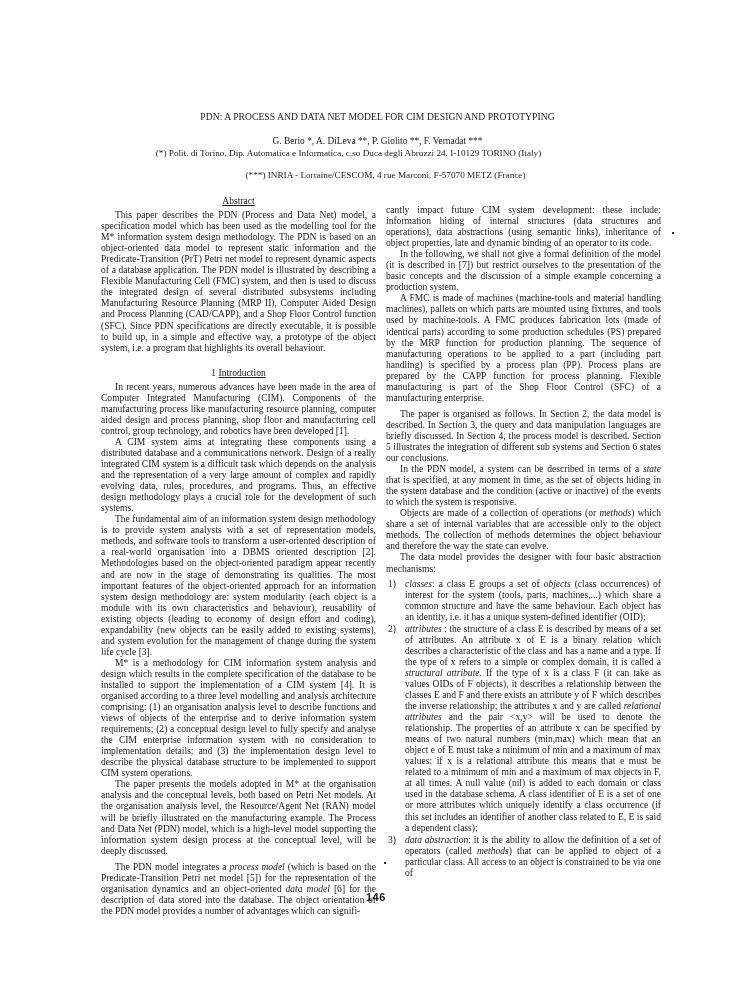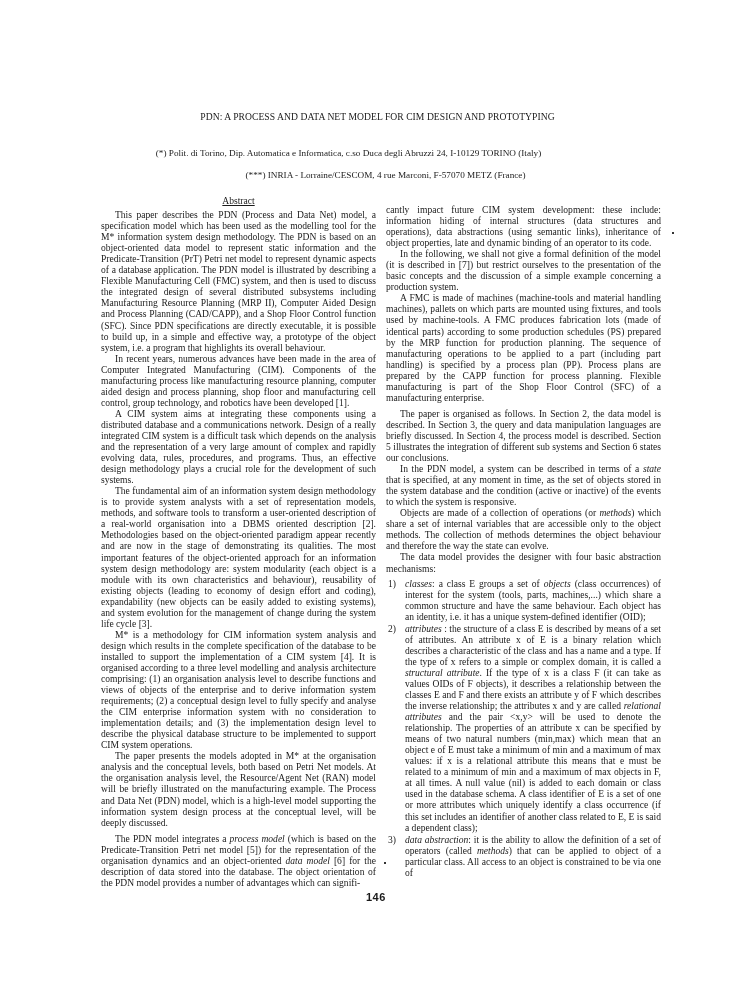--- a/index.html
+++ b/index.html
@@ -28,46 +28,50 @@
   .pageno { position: absolute; top: 891px; left: 366px; font-family: "Liberation Sans", "DejaVu Sans", sans-serif;
             font-weight: bold; font-size: 11px; letter-spacing: 0.5px; }
   .dot { position: absolute; width: 2px; height: 2px; background: #333; }
 </style>
 </head>
 <body>
 
 <div class="page">
 
   <div class="title">PDN: A PROCESS AND DATA NET MODEL FOR CIM DESIGN AND PROTOTYPING</div>
+  <div class="authors">G. Berio *, A. DiLeva **, P. Giolito **, F. Vernadat ***</div>
   <div class="affil a1">(*) Polit. di Torino, Dip. Automatica e Informatica, c.so Duca degli Abruzzi 24, I-10129 TORINO (Italy)</div>
   <div class="affil a3">(***) INRIA - Lorraine/CESCOM, 4 rue Marconi, F-57070 METZ (France)</div>
 
   <div class="col left">
     <div class="sec" style="margin-top:0;">
       <u>Abstract</u>
     </div>
     <p>This paper describes the PDN (Process and Data Net) model, a specification model which has been used as the modelling tool for the M* information system design methodology. The PDN is based on an object-oriented data model to represent static information and the Predicate-Transition (PrT) Petri net model to represent dynamic aspects of a database application. The PDN model is illustrated by describing a Flexible Manufacturing Cell (FMC) system, and then is used to discuss the integrated design of several distributed subsystems including Manufacturing Resource Planning (MRP II), Computer Aided Design and Process Planning (CAD/CAPP), and a Shop Floor Control function (SFC). Since PDN specifications are directly executable, it is possible to build up, in a simple and effective way, a prototype of the object system, i.e. a program that highlights its overall behaviour.</p>
 
+    <div class="sec" style="margin-top:14px;">
+      <span>1</span> <u>Introduction</u>
+    </div>
     <p>In recent years, numerous advances have been made in the area of Computer Integrated Manufacturing (CIM). Components of the manufacturing process like manufacturing resource planning, computer aided design and process planning, shop floor and manufacturing cell control, group technology, and robotics have been developed [1].</p>
     <p>A CIM system aims at integrating these components using a distributed database and a communications network. Design of a really integrated CIM system is a difficult task which depends on the analysis and the representation of a very large amount of complex and rapidly evolving data, rules, procedures, and programs. Thus, an effective design methodology plays a crucial role for the development of such systems.</p>
     <p>The fundamental aim of an information system design methodology is to provide system analysts with a set of representation models, methods, and software tools to transform a user-oriented description of a real-world organisation into a DBMS oriented description [2]. Methodologies based on the object-oriented paradigm appear recently and are now in the stage of demonstrating its qualities. The most important features of the object-oriented approach for an information system design methodology are: system modularity (each object is a module with its own characteristics and behaviour), reusability of existing objects (leading to economy of design effort and coding), expandability (new objects can be easily added to existing systems), and system evolution for the management of change during the system life cycle [3].</p>
     <p>M* is a methodology for CIM information system analysis and design which results in the complete specification of the database to be installed to support the implementation of a CIM system [4]. It is organised according to a three level modelling and analysis architecture comprising: (1) an organisation analysis level to describe functions and views of objects of the enterprise and to derive information system requirements; (2) a conceptual design level to fully specify and analyse the CIM enterprise information system with no consideration to implementation details; and (3) the implementation design level to describe the physical database structure to be implemented to support CIM system operations.</p>
     <p>The paper presents the models adopted in M* at the organisation analysis and the conceptual levels, both based on Petri Net models. At the organisation analysis level, the Resource/Agent Net (RAN) model will be briefly illustrated on the manufacturing example. The Process and Data Net (PDN) model, which is a high-level model supporting the information system design process at the conceptual level, will be deeply discussed.</p>
     <div class="gap"></div>
     <p><span>The PDN model integrates a </span><i>process model</i><span> (which is based on the Predicate-Transition Petri net model [5]) for the representation of the organisation dynamics and an object-oriented </span><i>data model</i><span> [6] for the description of data stored into the database. The object orientation of the PDN model provides a number of advantages which can signifi-</span></p>
   </div>
 
   <div class="col right">
     <p class="noind">cantly impact future CIM system development: these include: information hiding of internal structures (data structures and operations), data abstractions (using semantic links), inheritance of object properties, late and dynamic binding of an operator to its code.</p>
     <p>In the following, we shall not give a formal definition of the model (it is described in [7]) but restrict ourselves to the presentation of the basic concepts and the discussion of a simple example concerning a production system.</p>
     <p>A FMC is made of machines (machine-tools and material handling machines), pallets on which parts are mounted using fixtures, and tools used by machine-tools. A FMC produces fabrication lots (made of identical parts) according to some production schedules (PS) prepared by the MRP function for production planning. The sequence of manufacturing operations to be applied to a part (including part handling) is specified by a process plan (PP). Process plans are prepared by the CAPP function for process planning. Flexible manufacturing is part of the Shop Floor Control (SFC) of a manufacturing enterprise.</p>
     <div class="gap"></div>
     <p>The paper is organised as follows. In Section 2, the data model is described. In Section 3, the query and data manipulation languages are briefly discussed. In Section 4, the process model is described. Section 5 illustrates the integration of different sub systems and Section 6 states our conclusions.</p>
 
-    <p><span>In the PDN model, a system can be described in terms of a </span><i>state</i><span> that is specified, at any moment in time, as the set of objects stored in the system database and the condition (active or inactive) of the events to which the system is responsive.</span></p>
+    <p><span>In the PDN model, a system can be described in terms of a </span><i>state</i><span> that is specified, at any moment in time, as the set of objects hiding in the system database and the condition (active or inactive) of the events to which the system is responsive.</span></p>
     <p><span>Objects are made of a collection of operations (or </span><i>methods</i><span>) which share a set of internal variables that are accessible only to the object methods. The collection of methods determines the object behaviour and therefore the way the state can evolve.</span></p>
     <p>The data model provides the designer with four basic abstraction mechanisms:</p>
 
     <ol class="abs">
       <li>
         <span class="num">1)</span>
         <i>classes</i><span>: a class E groups a set of </span><i>objects</i><span> (class occurrences) of interest for the system (tools, parts, machines,...) which share a common structure and have the same behaviour. Each object has an identity, i.e. it has a unique system-defined identifier (OID);</span>
       </li>
       <li>
         <span class="num">2)</span>

